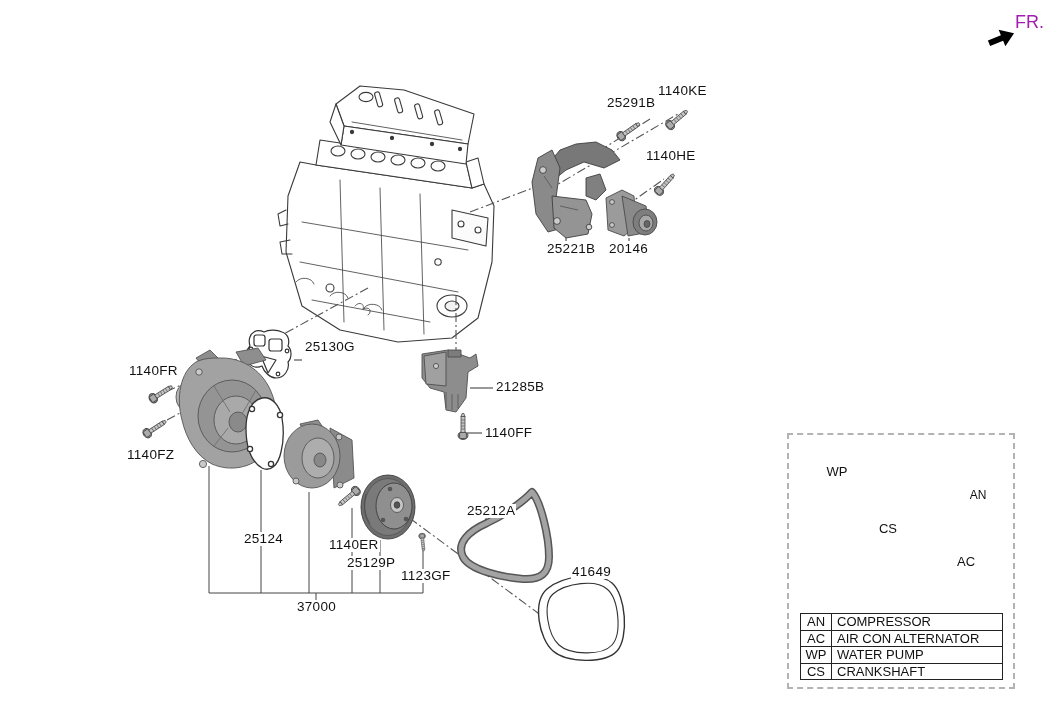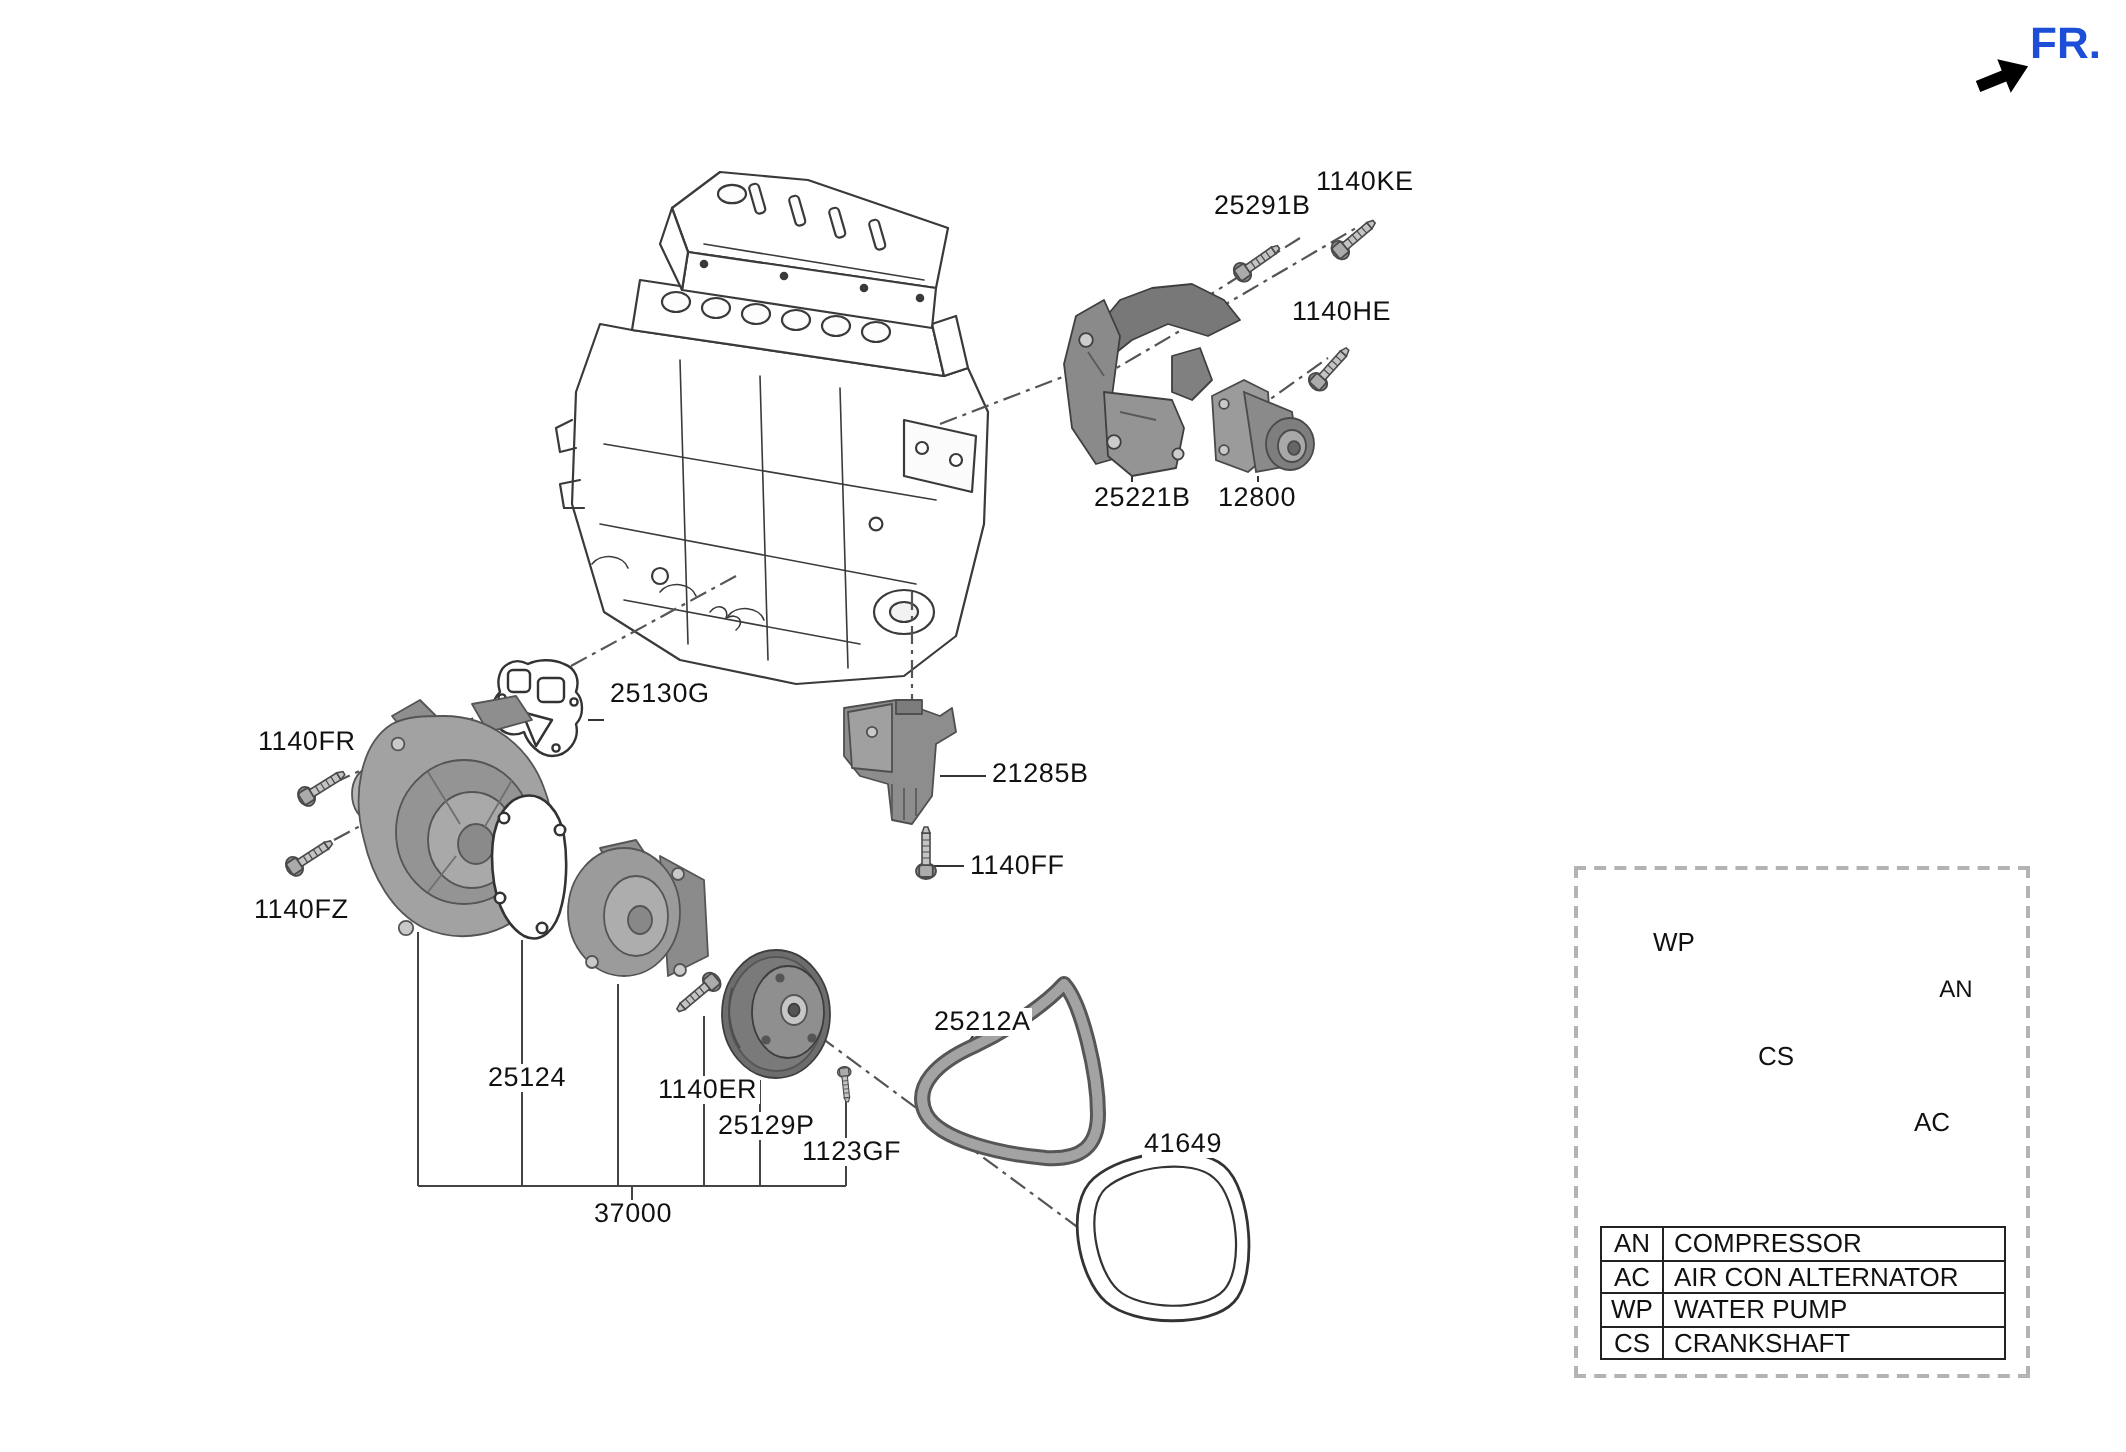--- a/index.html
+++ b/index.html
@@ -6,21 +6,21 @@
   #stage{
     position:relative;width:1063px;height:726px;background:#fff;overflow:hidden;
     font-family:"Liberation Sans",sans-serif;color:#111;
   }
   #artwork{position:absolute;left:0;top:0;}
   .callout{
     position:absolute;font-size:13.5px;letter-spacing:.3px;color:#111;
     background:#fff;padding:0 1px;line-height:14px;white-space:nowrap;
   }
   .fr-label{
-    position:absolute;left:1015px;top:12px;font-size:22px;font-weight:bold;color:#1d4ed8;
+    position:absolute;left:1015px;top:12px;font-size:18px;font-weight:normal;color:#a21caf;
     background:transparent;line-height:20px;
   }
   .legend-box{
     position:absolute;left:787px;top:433px;width:228px;height:256px;
     border:2px dashed #b3b3b3;box-sizing:border-box;background:#fff;
   }
   .pcode{
     position:absolute;transform:translate(-50%,-50%);font-size:13px;color:#111;line-height:13px;
   }
   .pcode.small{font-size:12px;}
@@ -252,29 +252,29 @@
                Q861,477 846,452 Z" fill="none" stroke="#3f3f3f" stroke-width="3" stroke-linejoin="round"></path>
       <path d="M822,486 L861,543" stroke="#ffffff" stroke-width="1"></path>
       <path d="M884,508 L920,504" stroke="#ffffff" stroke-width="1"></path>
     </g>
   </svg>
 
   <div class="callout" style="left:606px;top:96px">25291B</div>
   <div class="callout" style="left:657px;top:84px">1140KE</div>
   <div class="callout" style="left:645px;top:149px">1140HE</div>
   <div class="callout" style="left:546px;top:242px">25221B</div>
-  <div class="callout" style="left:608px;top:242px">12800</div>
+  <div class="callout" style="left:608px;top:242px">20146</div>
   <div class="callout" style="left:304px;top:340px">25130G</div>
   <div class="callout" style="left:128px;top:364px">1140FR</div>
   <div class="callout" style="left:126px;top:448px">1140FZ</div>
   <div class="callout" style="left:495px;top:380px">21285B</div>
   <div class="callout" style="left:484px;top:426px">1140FF</div>
   <div class="callout" style="left:243px;top:532px">25124</div>
   <div class="callout" style="left:328px;top:538px">1140ER</div>
-  <div class="callout" style="left:358px;top:556px">25129P</div>
+  <div class="callout" style="left:346px;top:556px">25129P</div>
   <div class="callout" style="left:400px;top:569px">1123GF</div>
   <div class="callout" style="left:296px;top:600px">37000</div>
   <div class="callout" style="left:466px;top:504px">25212A</div>
   <div class="callout" style="left:571px;top:565px">41649</div>
 
   <div class="fr-label">FR.</div>
 
   <div class="legend-box"></div>
 
   <div class="pcode" style="left:837px;top:471px">WP</div>

